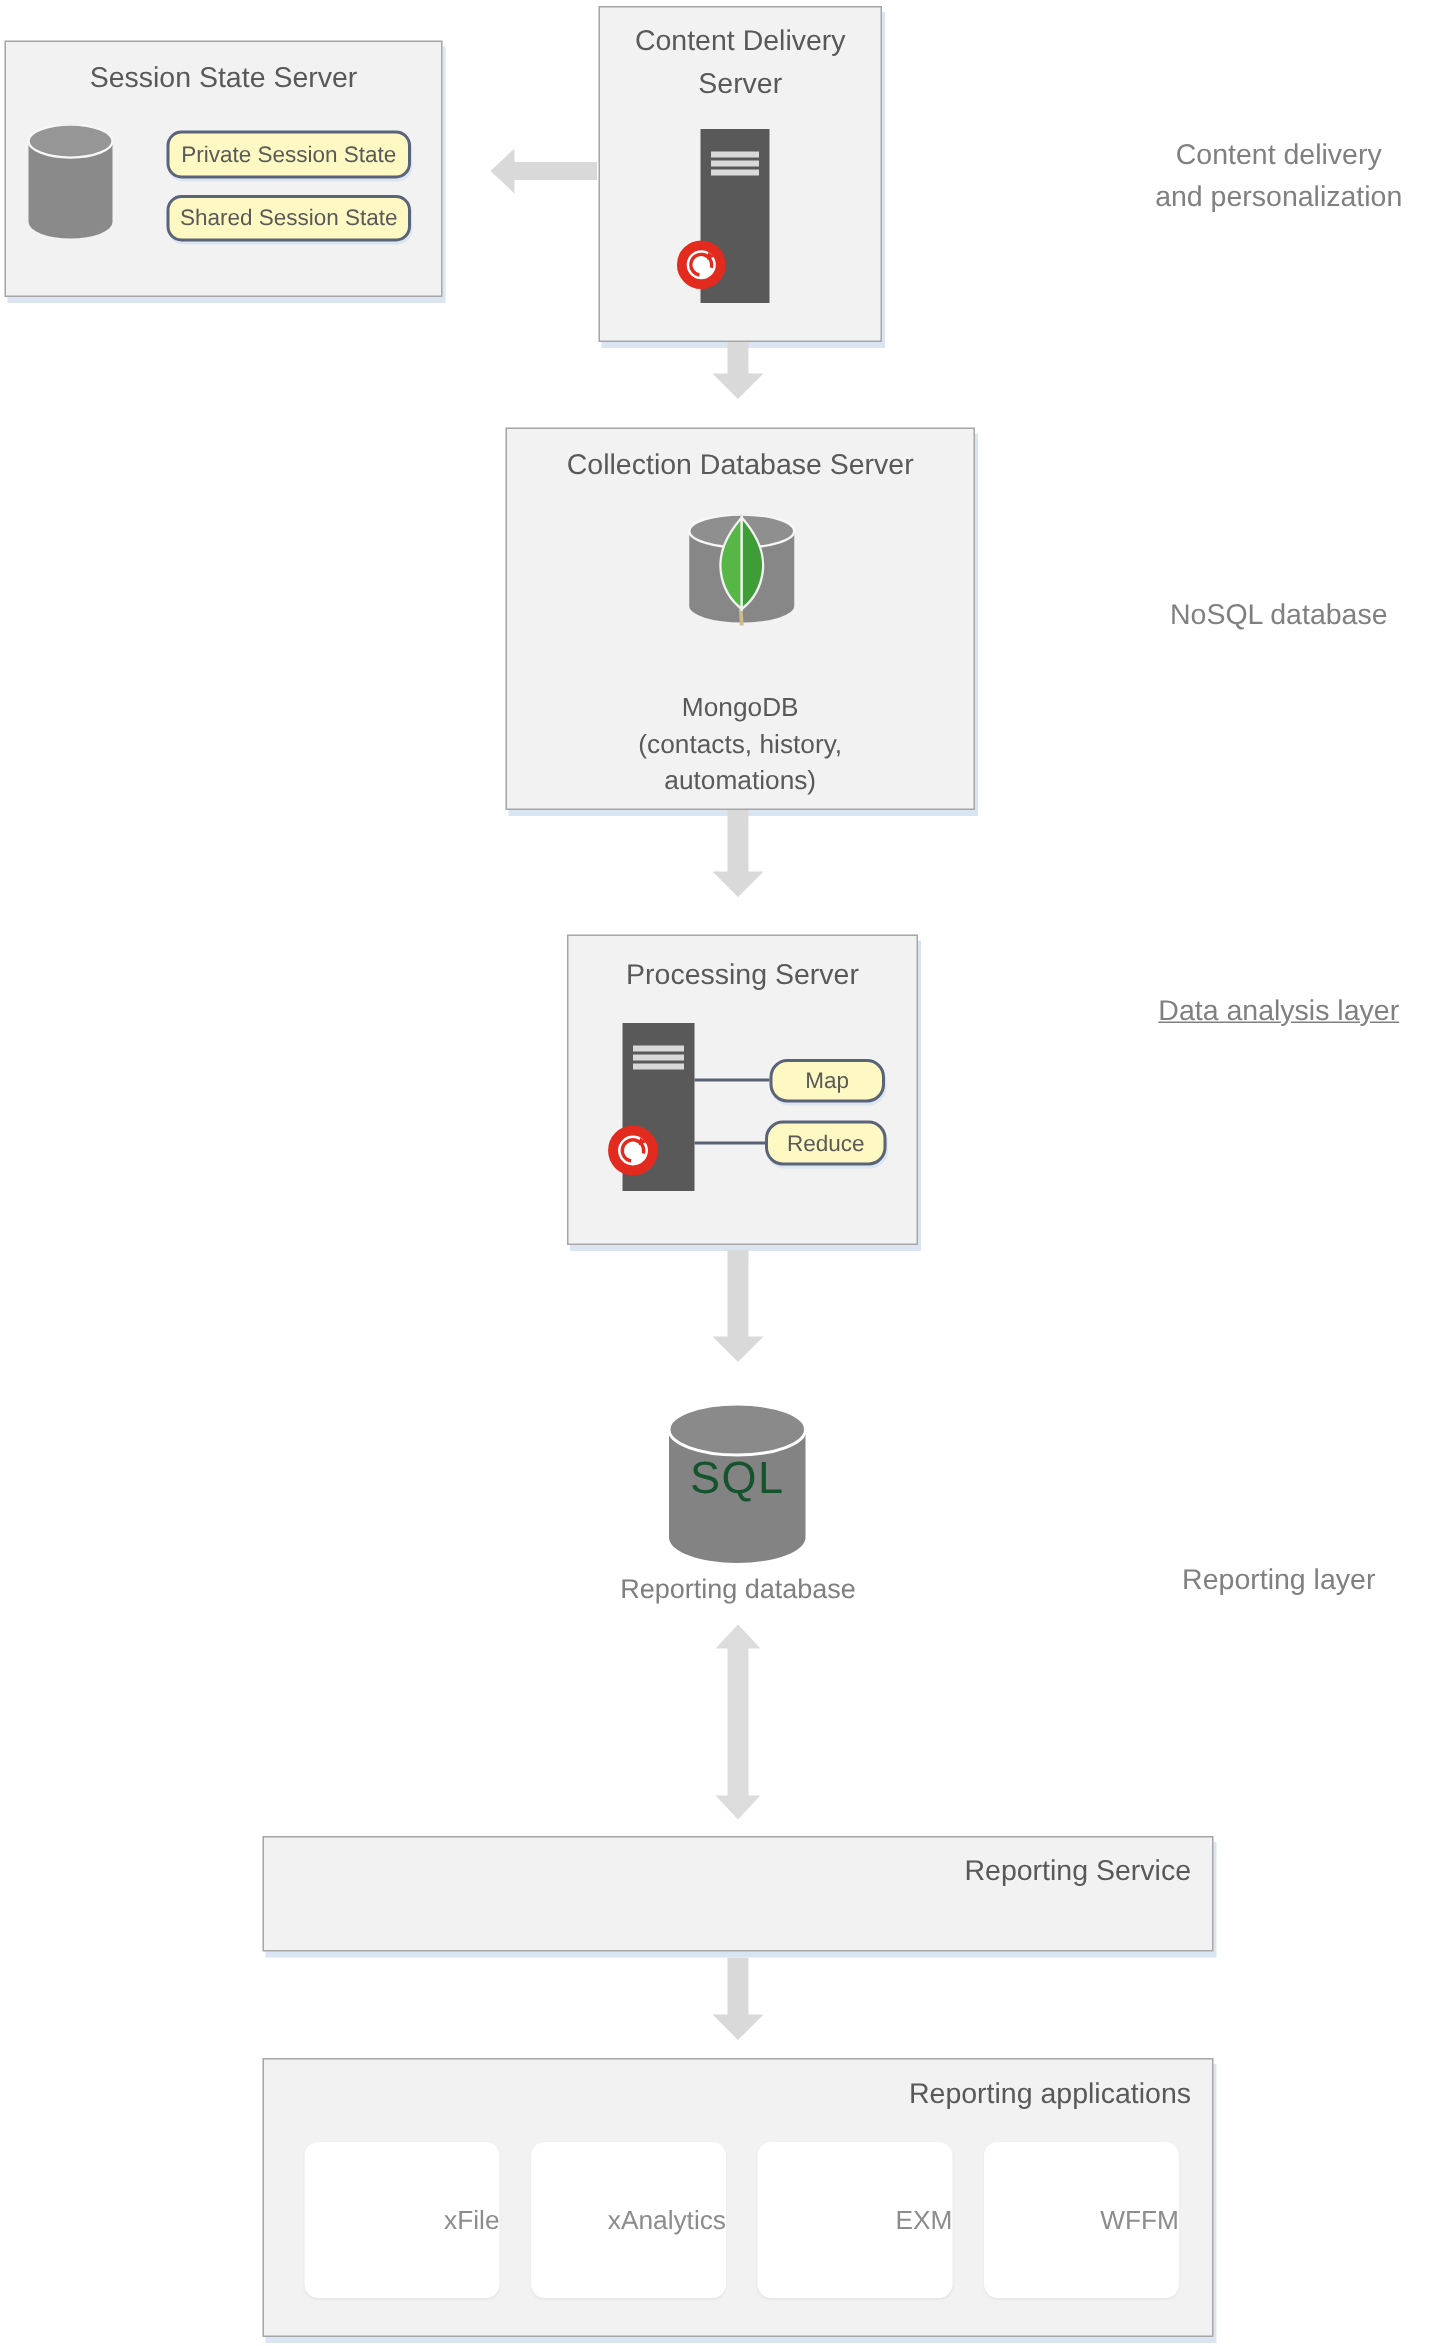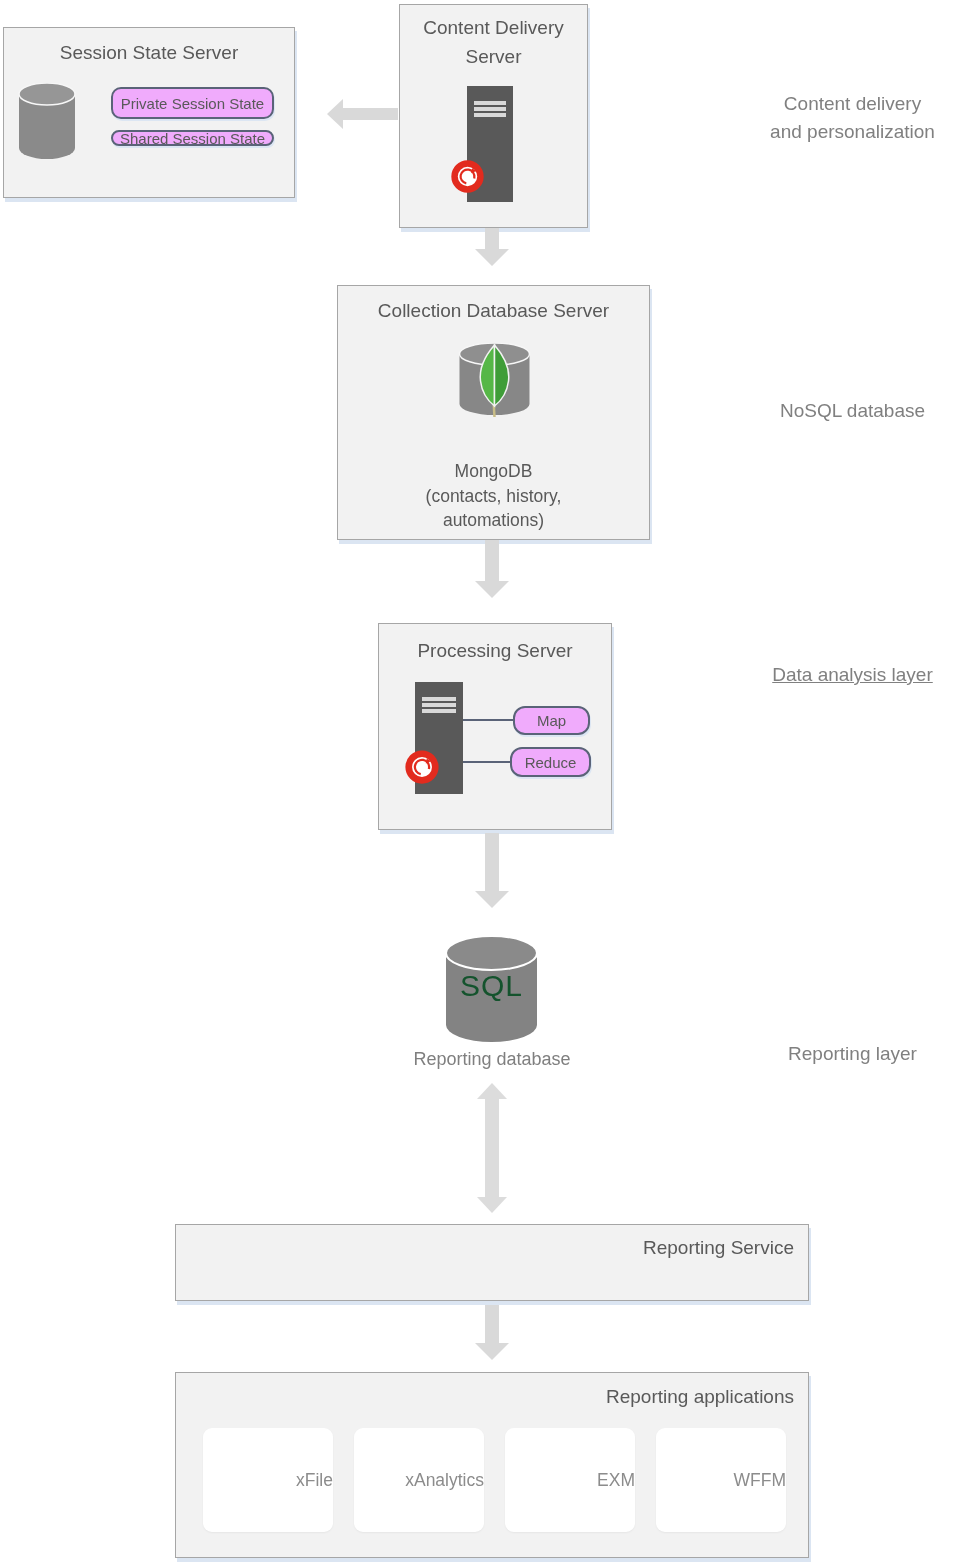--- a/index.html
+++ b/index.html
@@ -13,21 +13,21 @@
   }
   .panel-title {
     position:absolute; left:0; right:0; text-align:center;
     color:#595959; font-size:19px; line-height:29px;
   }
   .panel-title-right {
     position:absolute; right:14px; top:12px;
     color:#595959; font-size:19px;
   }
   .chip {
-    position:absolute; background:#f0abfc; border:2px solid #5a6378;
+    position:absolute; background:#fef9c3; border:2px solid #5a6378;
     border-radius:10px; box-sizing:border-box; display:flex;
     align-items:center; justify-content:center;
     color:#595959; font-size:15px; box-shadow:1px 2px 0 #dce6f3;
   }
   .side-label {
     position:absolute; left:745px; width:215px; text-align:center;
     color:#808080; font-size:19px; line-height:28px;
   }
   .server { position:absolute; background:#595959; }
   .stripe { position:absolute; left:7px; right:7px; height:4px; background:#d9d9d9; }
@@ -59,21 +59,21 @@
 
   <div class="panel" style="left:3px; top:27px; width:292px; height:171px;">
     <div class="panel-title" style="top:10px;">Session State Server</div>
     <svg class="logo" style="left:12px; top:55px;" width="62" height="78" viewBox="0 0 62 78">
       <path d="M3 11 v54 a28 11 0 0 0 56 0 v-54 z" fill="#8a8a8a"></path>
       <ellipse cx="31" cy="11" rx="28" ry="11" fill="#969696" stroke="#f7f7f7" stroke-width="1.5"></ellipse>
     </svg>
     <div class="chip" style="left:107px; top:59px; width:163px; height:32px;">
       <span>Private Session State</span>
     </div>
-    <div class="chip" style="left:107px; top:102px; width:163px; height:16px;">
+    <div class="chip" style="left:107px; top:102px; width:163px; height:31px;">
       <span>Shared Session State</span>
     </div>
   </div>
 
   <div class="panel" style="left:399px; top:4px; width:189px; height:224px;">
     <div class="panel-title" style="top:8px;">
       <div>Content Delivery</div>
       <div>Server</div>
     </div>
     <div class="server" style="left:67px; top:81px; width:46px; height:116px;">

